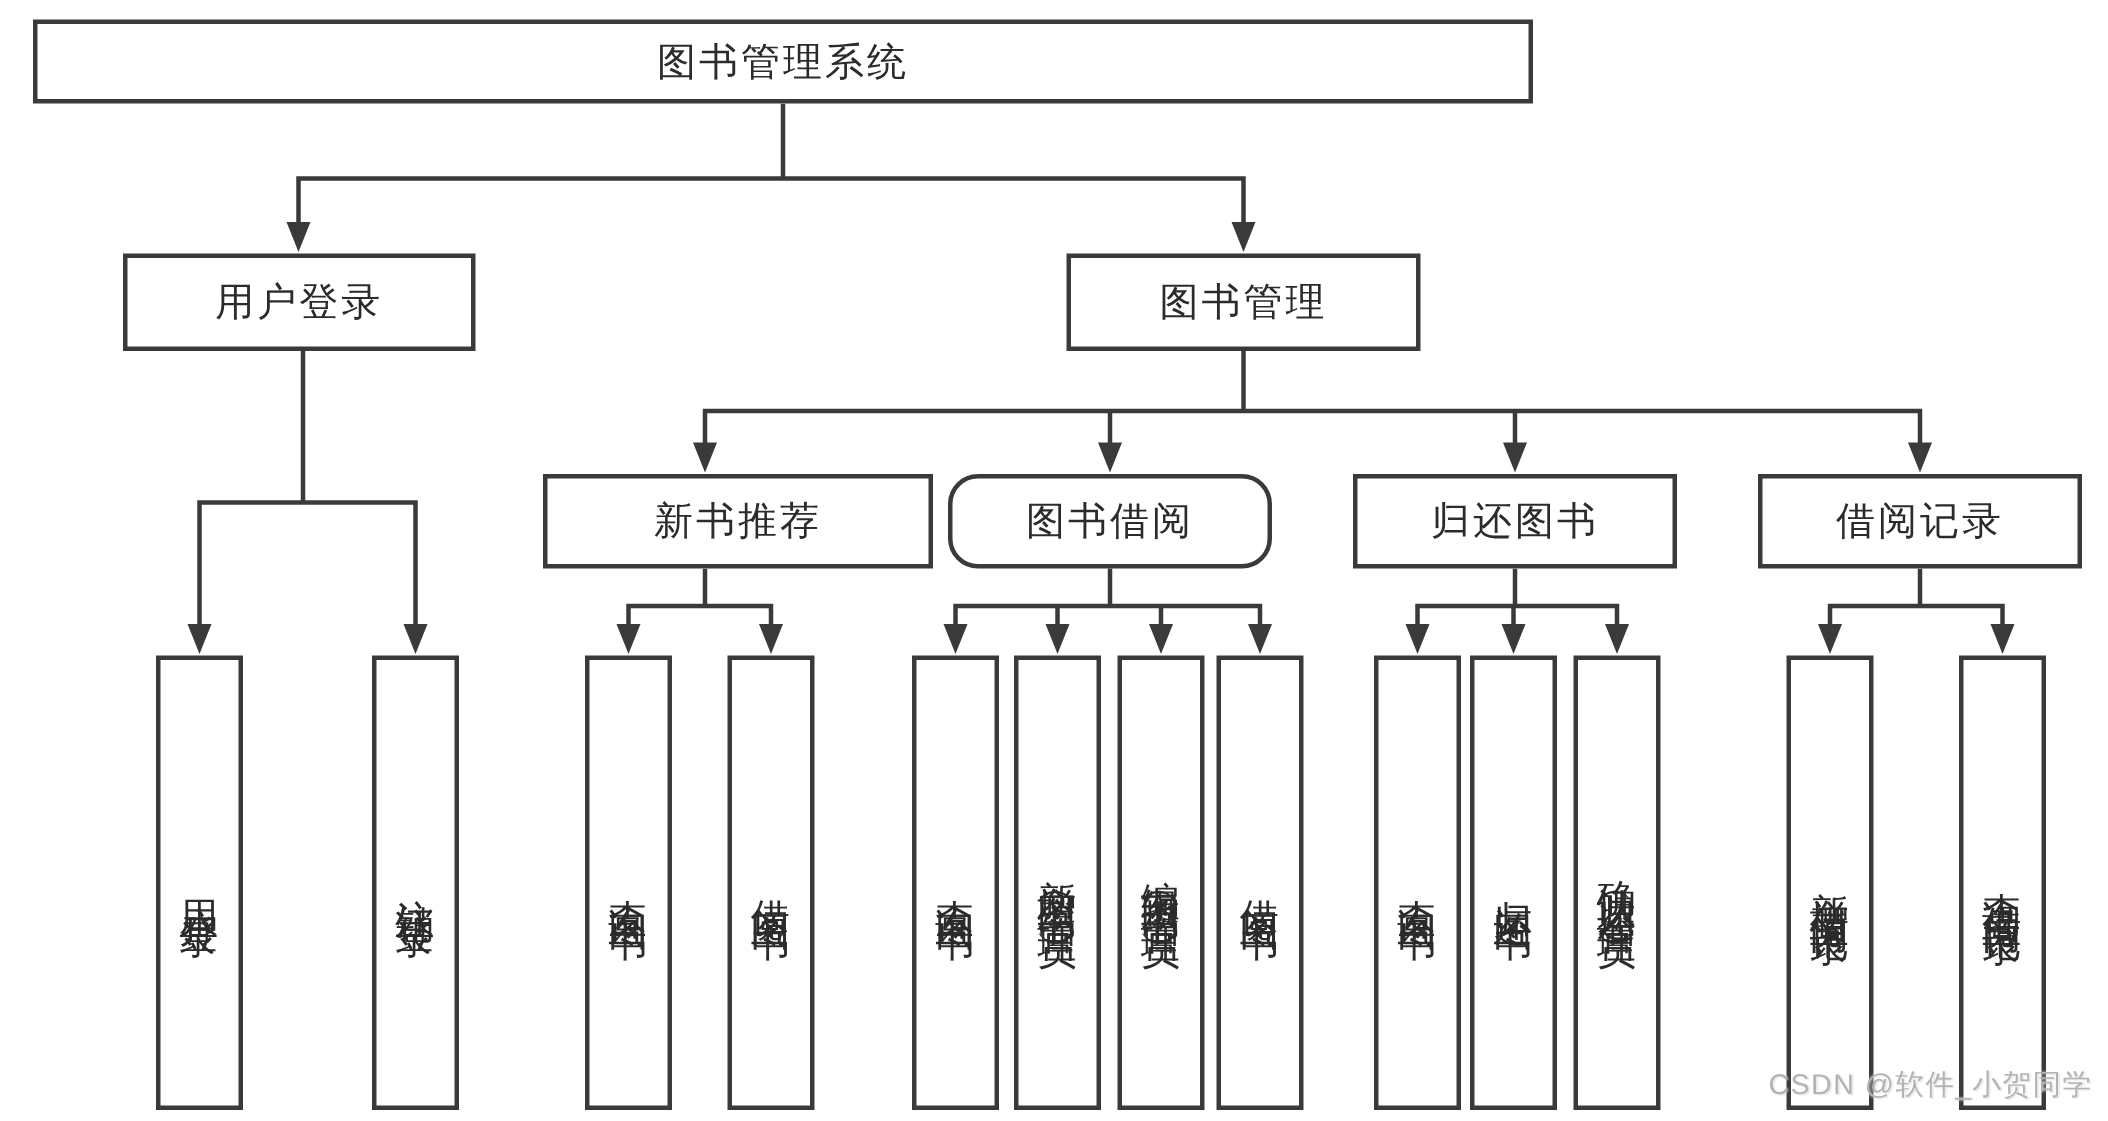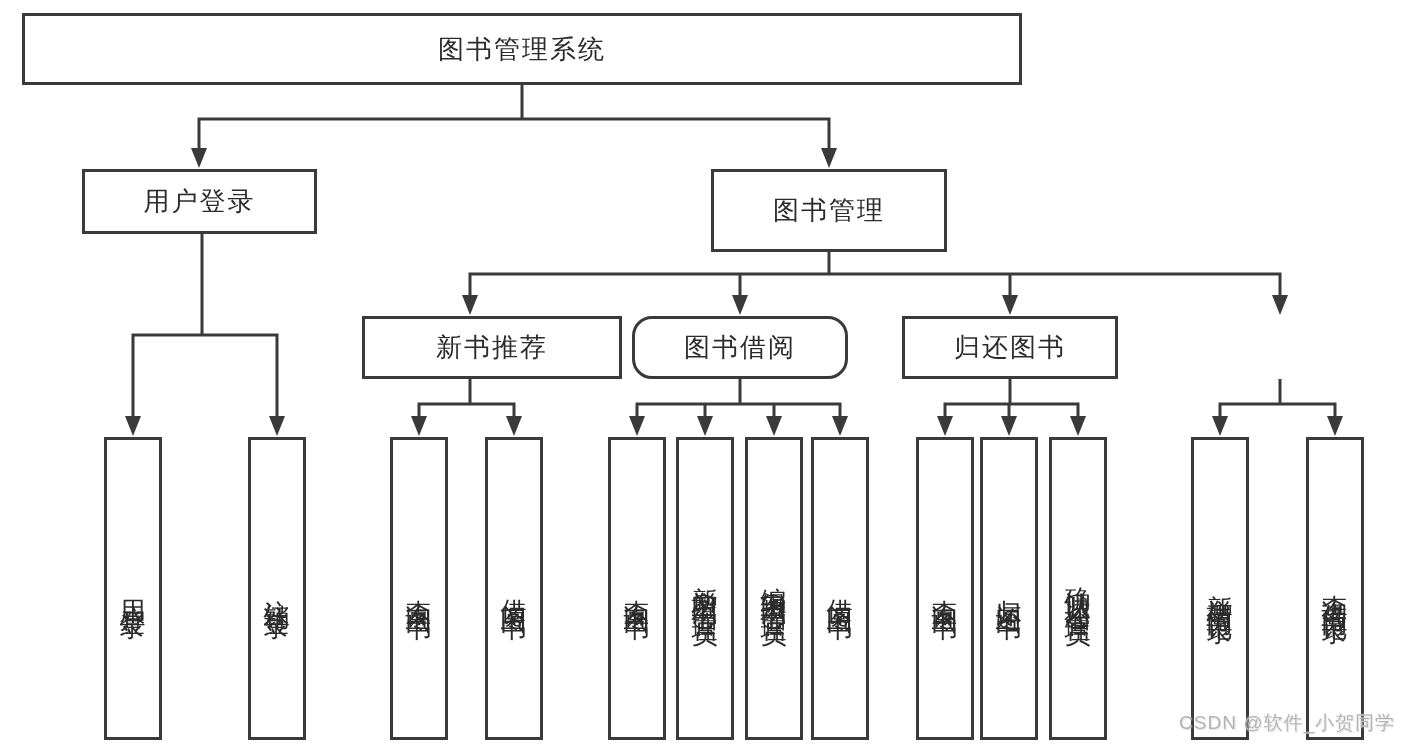--- a/index.html
+++ b/index.html
@@ -96,28 +96,29 @@
     </g>
 
     <g>
       <path class="wire" d="M1280 379 L1280 404"></path>
       <path class="wire" d="M1220 418 L1220 404 L1335 404 L1335 418"></path>
       <path class="arrow" d="M1212 416 L1228 416 L1220 436 Z"></path>
       <path class="arrow" d="M1327 416 L1343 416 L1335 436 Z"></path>
     </g>
   </svg>
 
-  <div class="node" style="left:22px;top:13px;width:1000px;height:72px;">图书管理系统</div>
+  <div class="node" style="left:22px;top:13px;width:1000px;height:56px;">图书管理系统</div>
 
   <div class="node" style="left:82px;top:169px;width:235px;height:65px;">用户登录</div>
-  <div class="node" style="left:711px;top:169px;width:236px;height:83px;">图书管理</div>
+  <div class="node" style="left:711px;top:169px;width:236px;height:65px;">图书管理</div>
 
   <div class="node" style="left:362px;top:316px;width:260px;height:63px;">新书推荐</div>
   <div class="node" style="left:632px;top:316px;width:216px;height:63px;border-radius:20px;">图书借阅</div>
   <div class="node" style="left:902px;top:316px;width:216px;height:63px;">归还图书</div>
+  <div class="node" style="left:1172px;top:316px;width:216px;height:63px;">借阅记录</div>
 
   <div class="node leaf" style="left:104px;top:437px;width:58px;height:303px;">用户登录</div>
   <div class="node leaf" style="left:248px;top:437px;width:58px;height:303px;">注销登录</div>
 
   <div class="node leaf" style="left:390px;top:437px;width:58px;height:303px;">查询图书</div>
   <div class="node leaf" style="left:485px;top:437px;width:58px;height:303px;">借阅图书</div>
 
   <div class="node leaf" style="left:608px;top:437px;width:58px;height:303px;">查询图书</div>
   <div class="node leaf" style="left:676px;top:437px;width:58px;height:303px;">新增图书（管理员）</div>
   <div class="node leaf" style="left:745px;top:437px;width:58px;height:303px;">编辑图书（管理员）</div>

